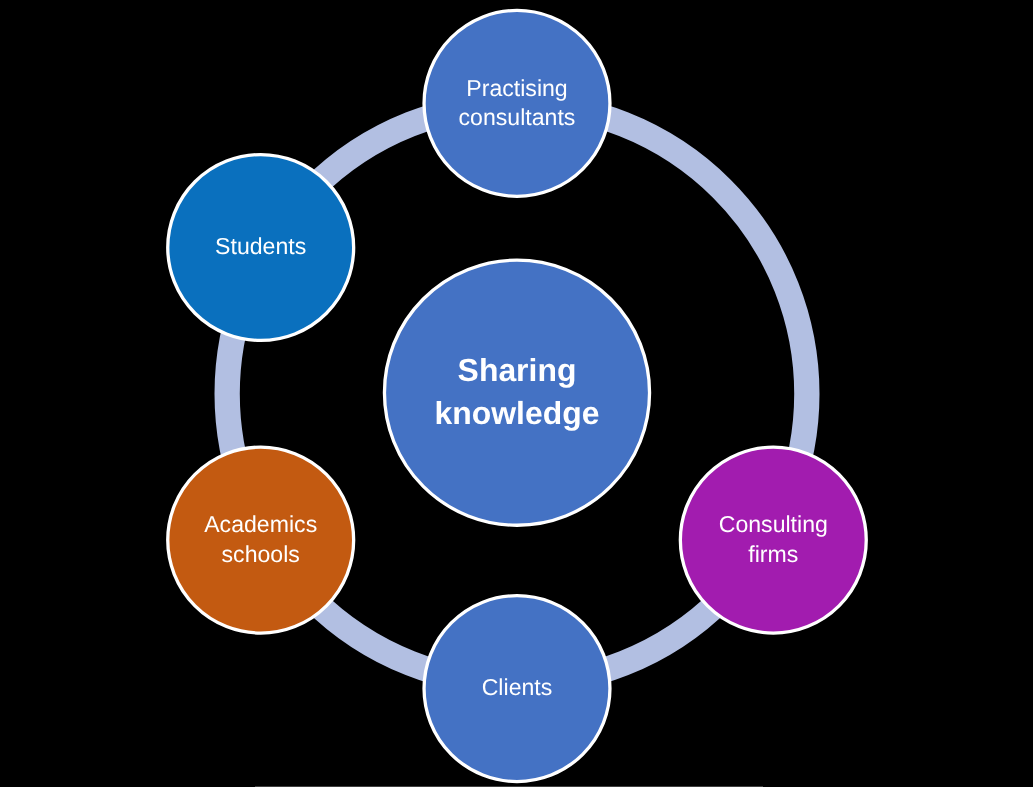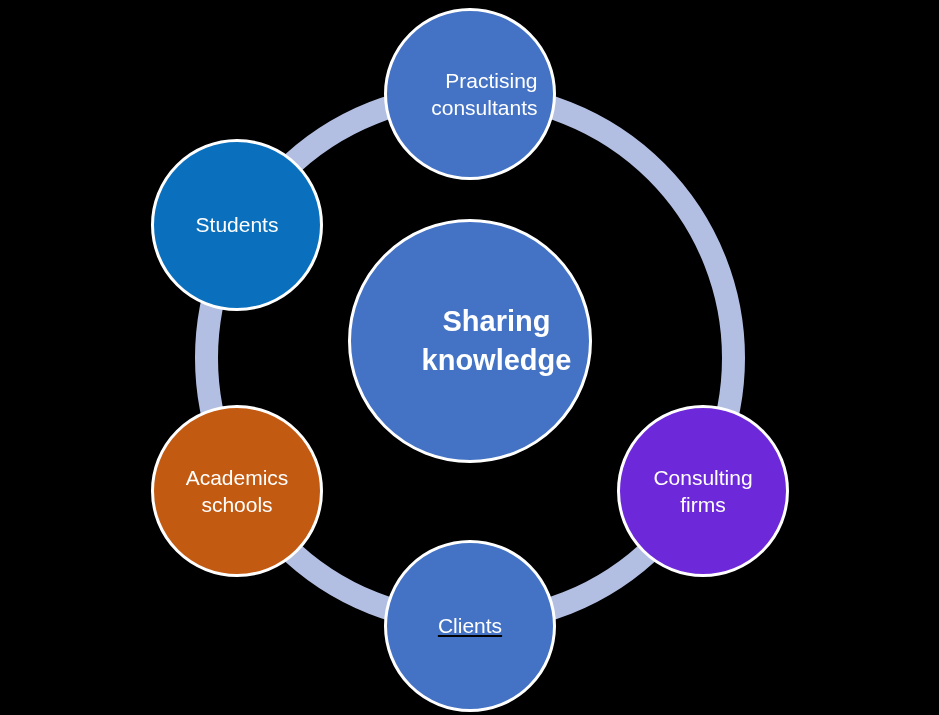--- a/index.html
+++ b/index.html
@@ -32,24 +32,23 @@
     align-items: center;
     justify-content: center;
     text-align: center;
   }
   .sat {
     width: 172px;
     height: 172px;
   }
   .center-node {
     left: 348px;
-    top: 219px;
+    top: 235px;
     width: 244px;
     height: 244px;
-    justify-content: flex-end;
   }
   .pos-top         { left: 384px; top: 8px; }
   .pos-upper-right { left: 617px; top: 139px; }
   .pos-lower-right { left: 617px; top: 405px; }
   .pos-bottom      { left: 384px; top: 540px; }
   .pos-lower-left  { left: 151px; top: 405px; }
   .pos-upper-left  { left: 151px; top: 139px; }
   .label {
     color: #FFFFFF;
     font-size: 21px;
@@ -64,30 +63,30 @@
     max-width: 185px;
   }
 </style>
 </head>
 <body>
 
 <div class="canvas" style="background-color: rgb(0, 0, 0);">
 
   <div class="ring" style="border-color: rgb(178, 191, 226);"></div>
 
-  <div class="node sat pos-top" style="background-color: rgb(68, 114, 196); text-align: right;">
+  <div class="node sat pos-top" style="background-color: rgb(68, 114, 196);">
     <span class="label">Practising consultants</span>
   </div>
 
 
-  <div class="node sat pos-lower-right" style="background-color: #6d28d9;">
+  <div class="node sat pos-lower-right" style="background-color: #a21caf;">
     <span class="label">Consulting firms</span>
   </div>
 
-  <div class="node sat pos-bottom" style="background-color: rgb(68, 114, 196); text-decoration: underline;">
+  <div class="node sat pos-bottom" style="background-color: rgb(68, 114, 196);">
     <span class="label">Clients</span>
   </div>
 
   <div class="node sat pos-lower-left" style="background-color: rgb(195, 90, 17);">
     <span class="label">Academics schools</span>
   </div>
 
   <div class="node sat pos-upper-left" style="background-color: rgb(10, 112, 190);">
     <span class="label">Students</span>
   </div>

